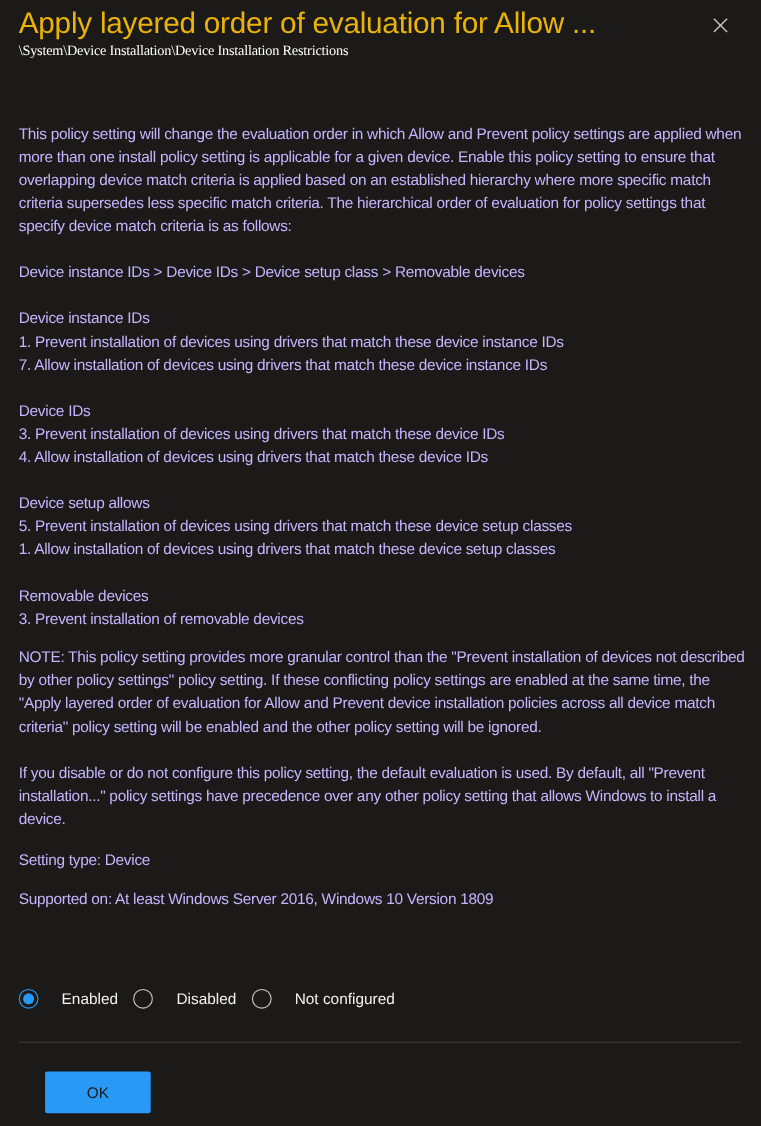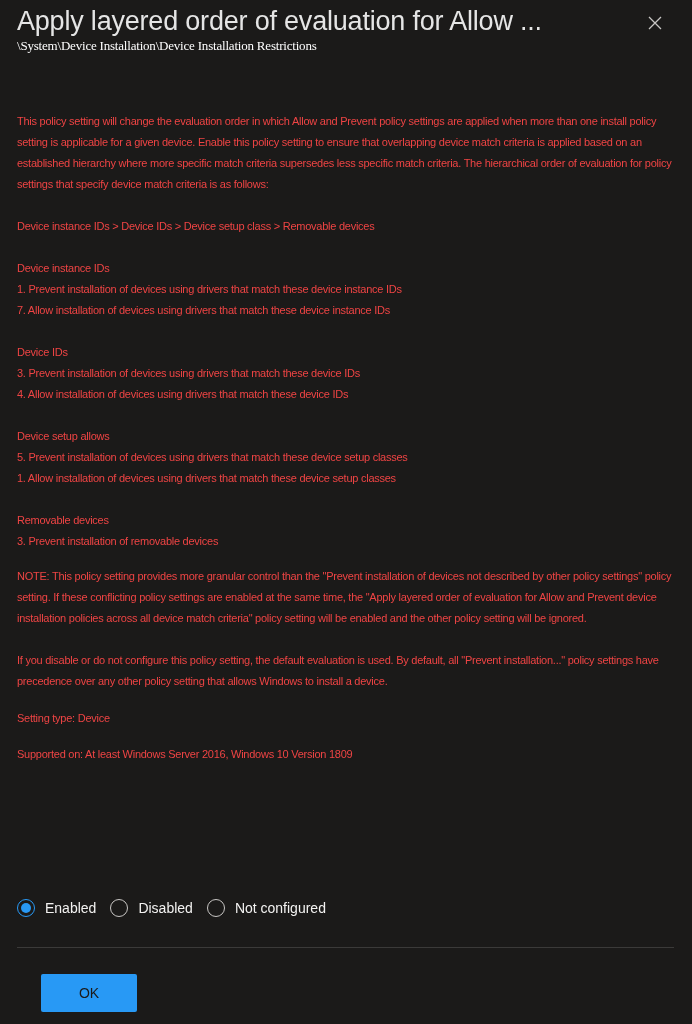--- a/index.html
+++ b/index.html
@@ -18,21 +18,21 @@
   .header {
     position: absolute;
     left: 17px;
     top: 0;
     width: 620px;
   }
   .title {
     font-size: 27px;
     line-height: 34px;
     margin-top: 4px;
-    color: #e5e5e5;
+    color: #eab308;
     white-space: nowrap;
     letter-spacing: -0.2px;
     font-weight: 400;
   }
   .subtitle {
     font-size: 13px;
     line-height: 16px;
     color: #ffffff;
     margin-top: 0px;
     letter-spacing: -0.2px;
@@ -48,23 +48,23 @@
     cursor: pointer;
     display: flex;
     align-items: center;
     justify-content: center;
   }
   .content {
     position: absolute;
     left: 17px;
     top: 111px;
     width: 660px;
-    font-size: 11px;
+    font-size: 14px;
     line-height: 21px;
-    color: #ef4444;
+    color: #c4b5fd;
     letter-spacing: -0.25px;
   }
   .content p {
     margin: 0;
   }
   .para-gap { height: 21px; }
   .meta-line { margin: 0; }
   .radios {
     position: absolute;
     left: 17px;
@@ -72,20 +72,21 @@
     display: flex;
     align-items: center;
     font-size: 14px;
     color: #f3f2f1;
   }
   .radio {
     display: flex;
     align-items: center;
     margin-right: 14px;
     cursor: pointer;
+    gap: 11px;
   }
   .radio-circle {
     width: 18px;
     height: 18px;
     border-radius: 50%;
     border: 1px solid #c8c6c4;
     box-sizing: border-box;
     position: relative;
     margin-right: 10px;
     flex: none;

